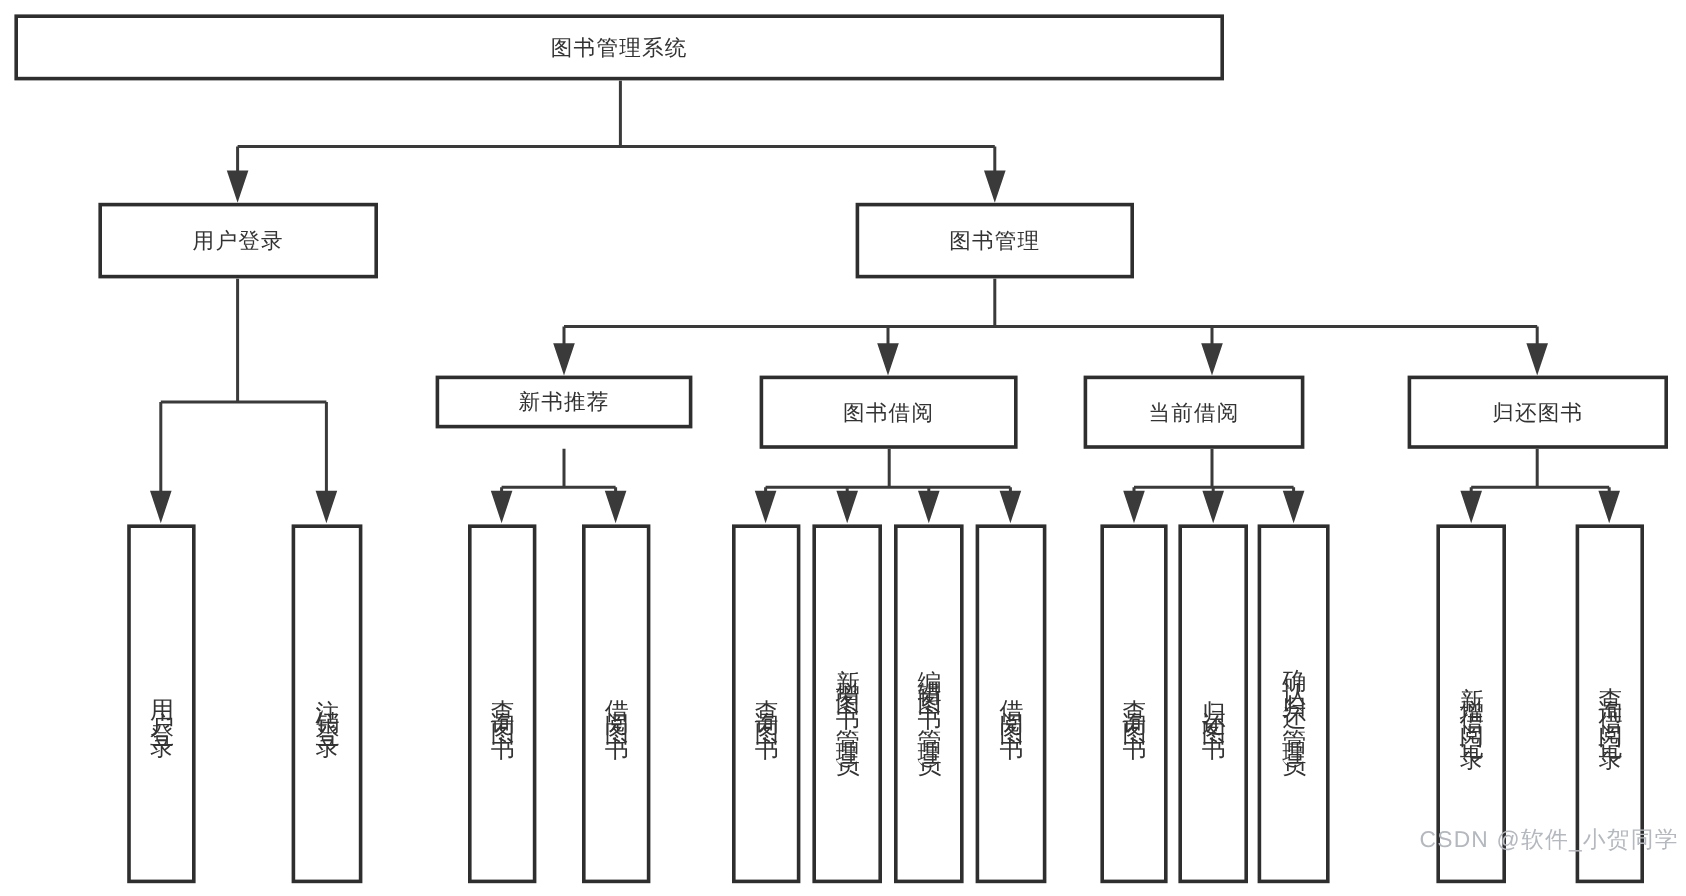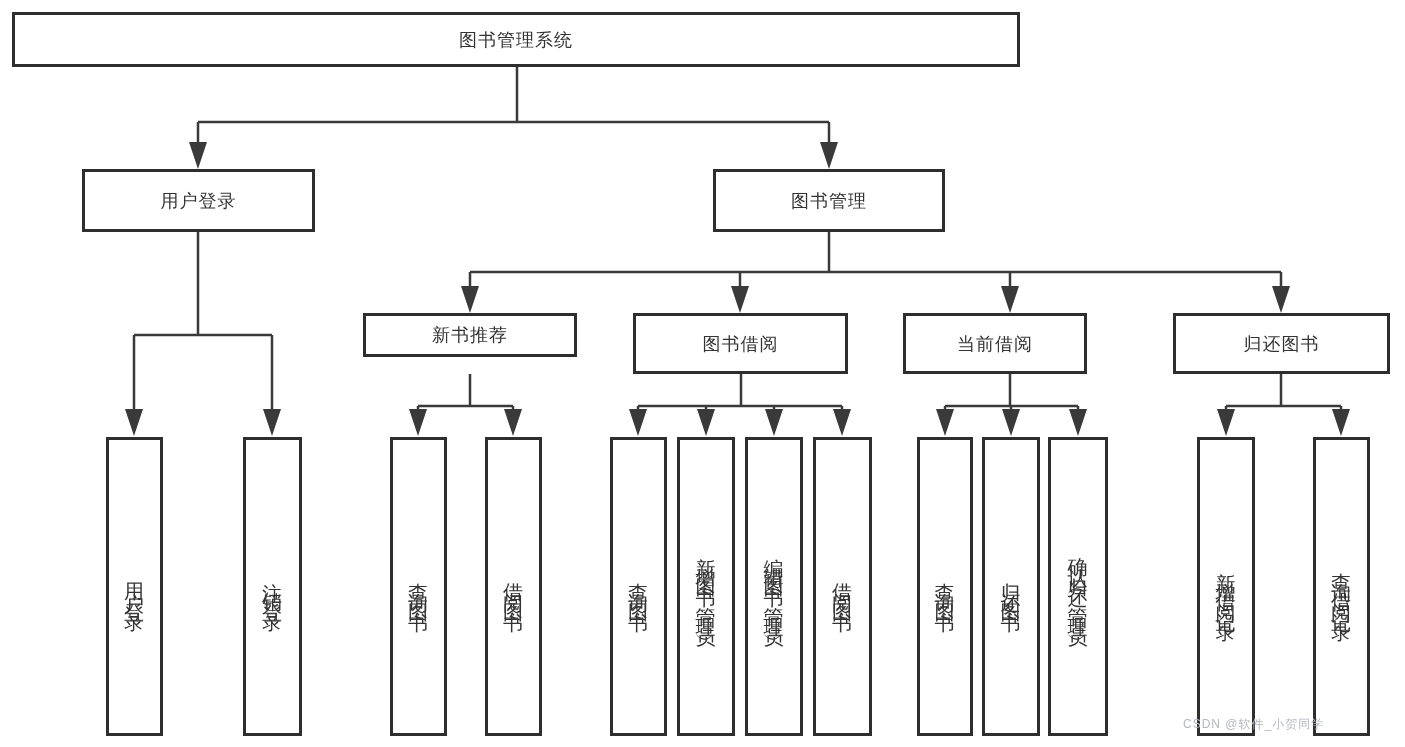--- a/index.html
+++ b/index.html
@@ -49,23 +49,23 @@
     writing-mode: vertical-rl;
     text-orientation: mixed;
     font-size: 20px;
     letter-spacing: 10px;
     line-height: 1;
     white-space: nowrap;
   }
   .watermark {
     position: absolute;
     left: 1183px;
-    top: 716px;
+    top: 687px;
     z-index: 3;
-    font-size: 12px;
+    font-size: 19px;
     letter-spacing: 1px;
     color: var(--watermark_text);
     white-space: nowrap;
   }
 </style>
 </head>
 <body>
 
 <div class="canvas">
 

